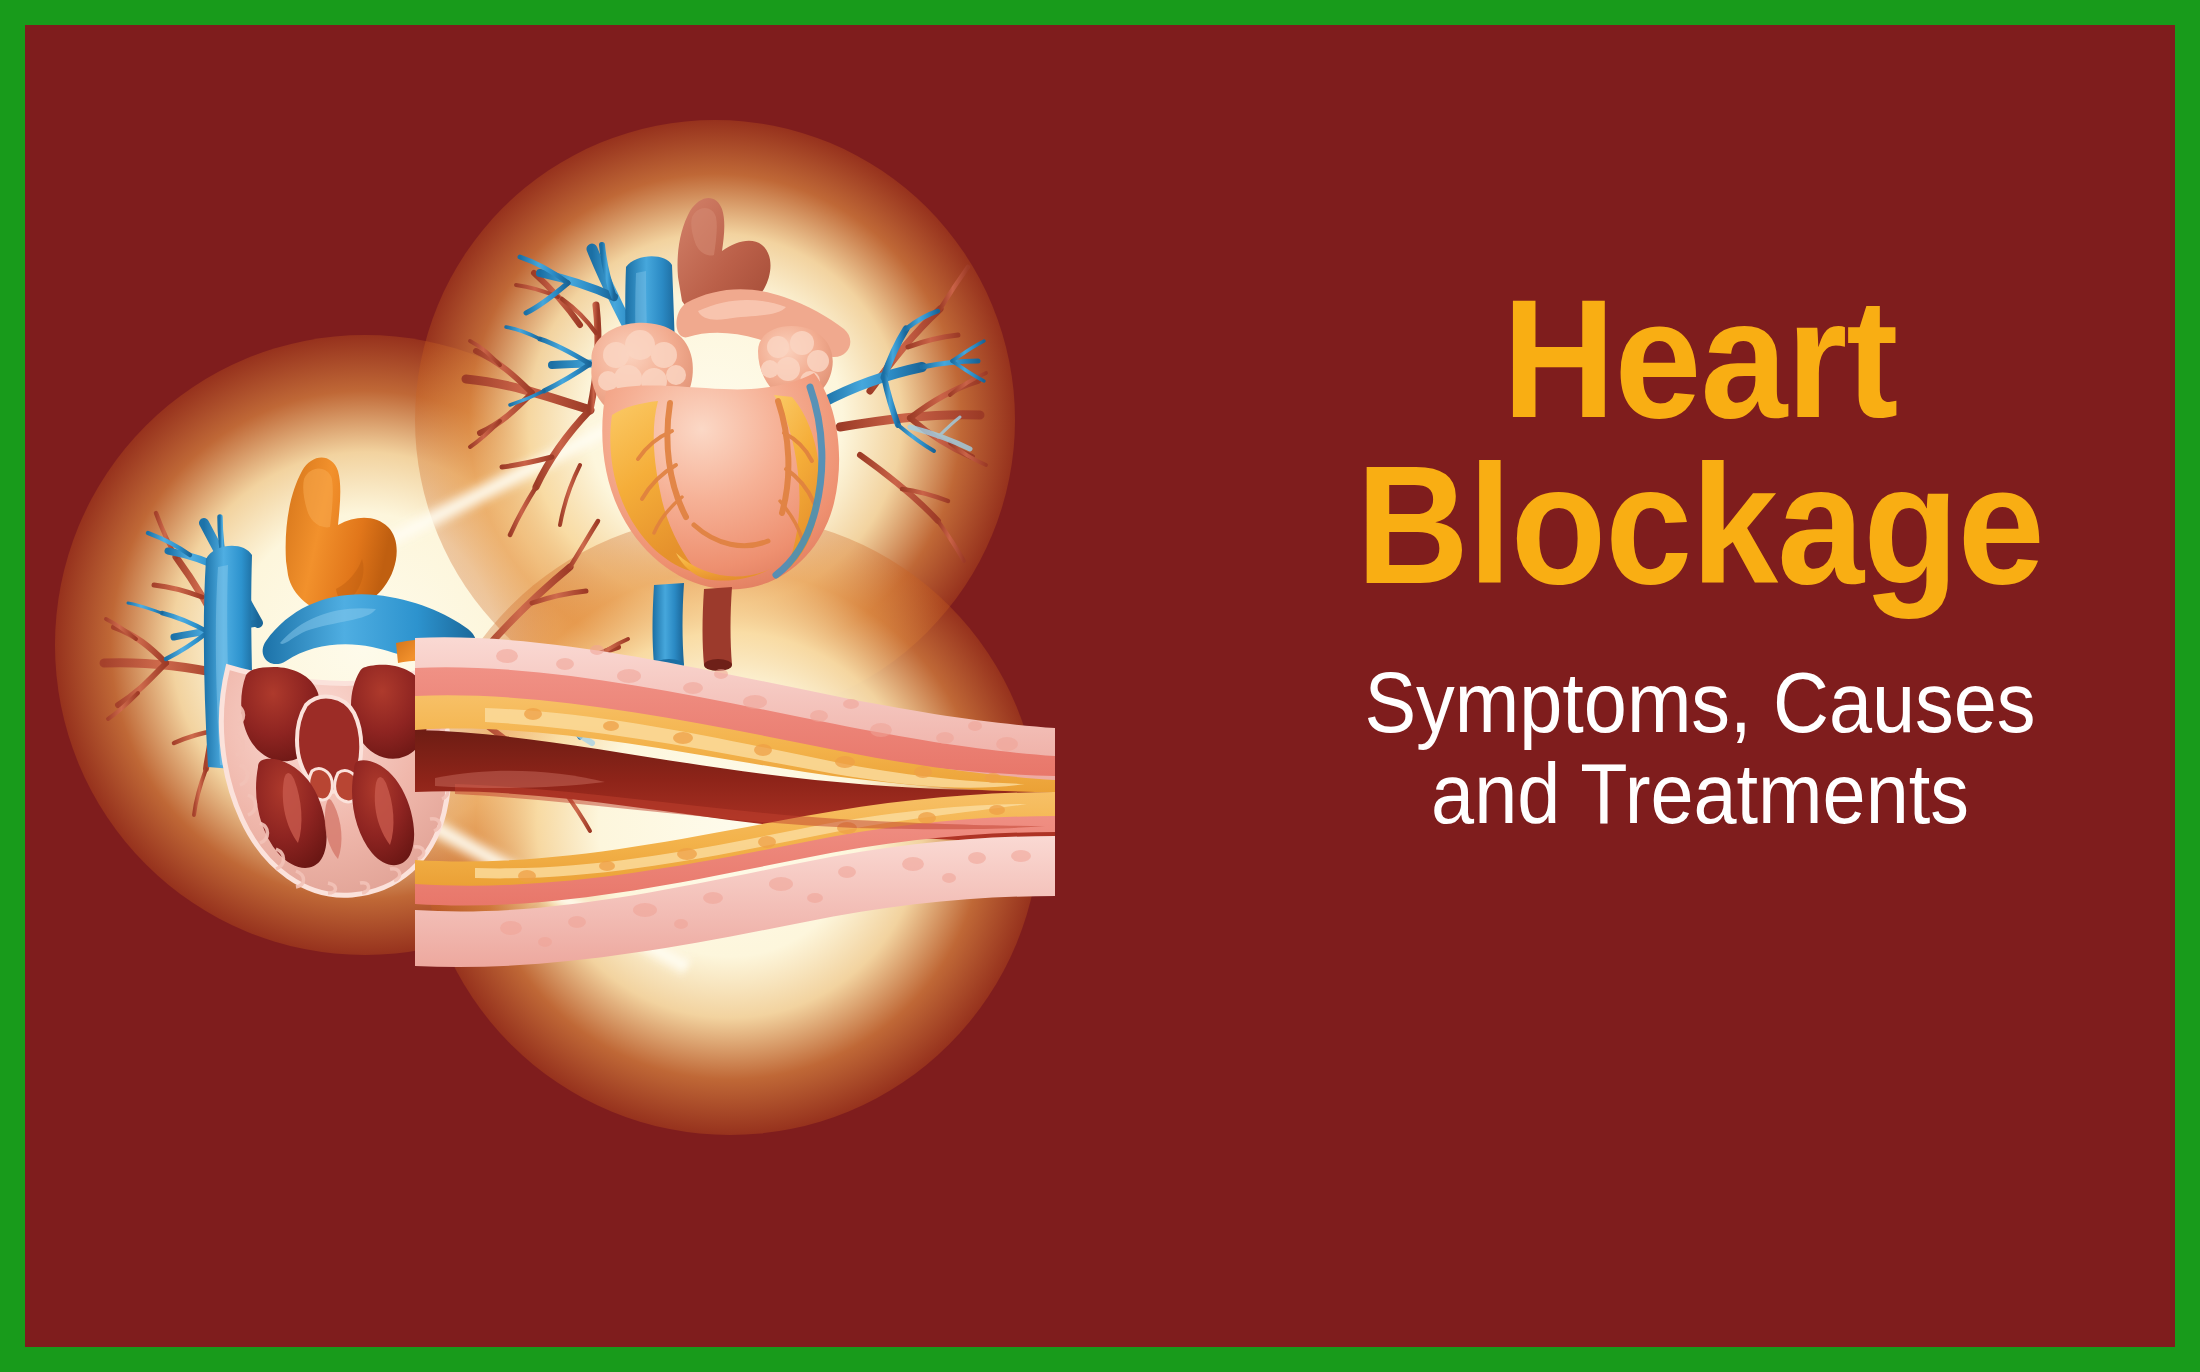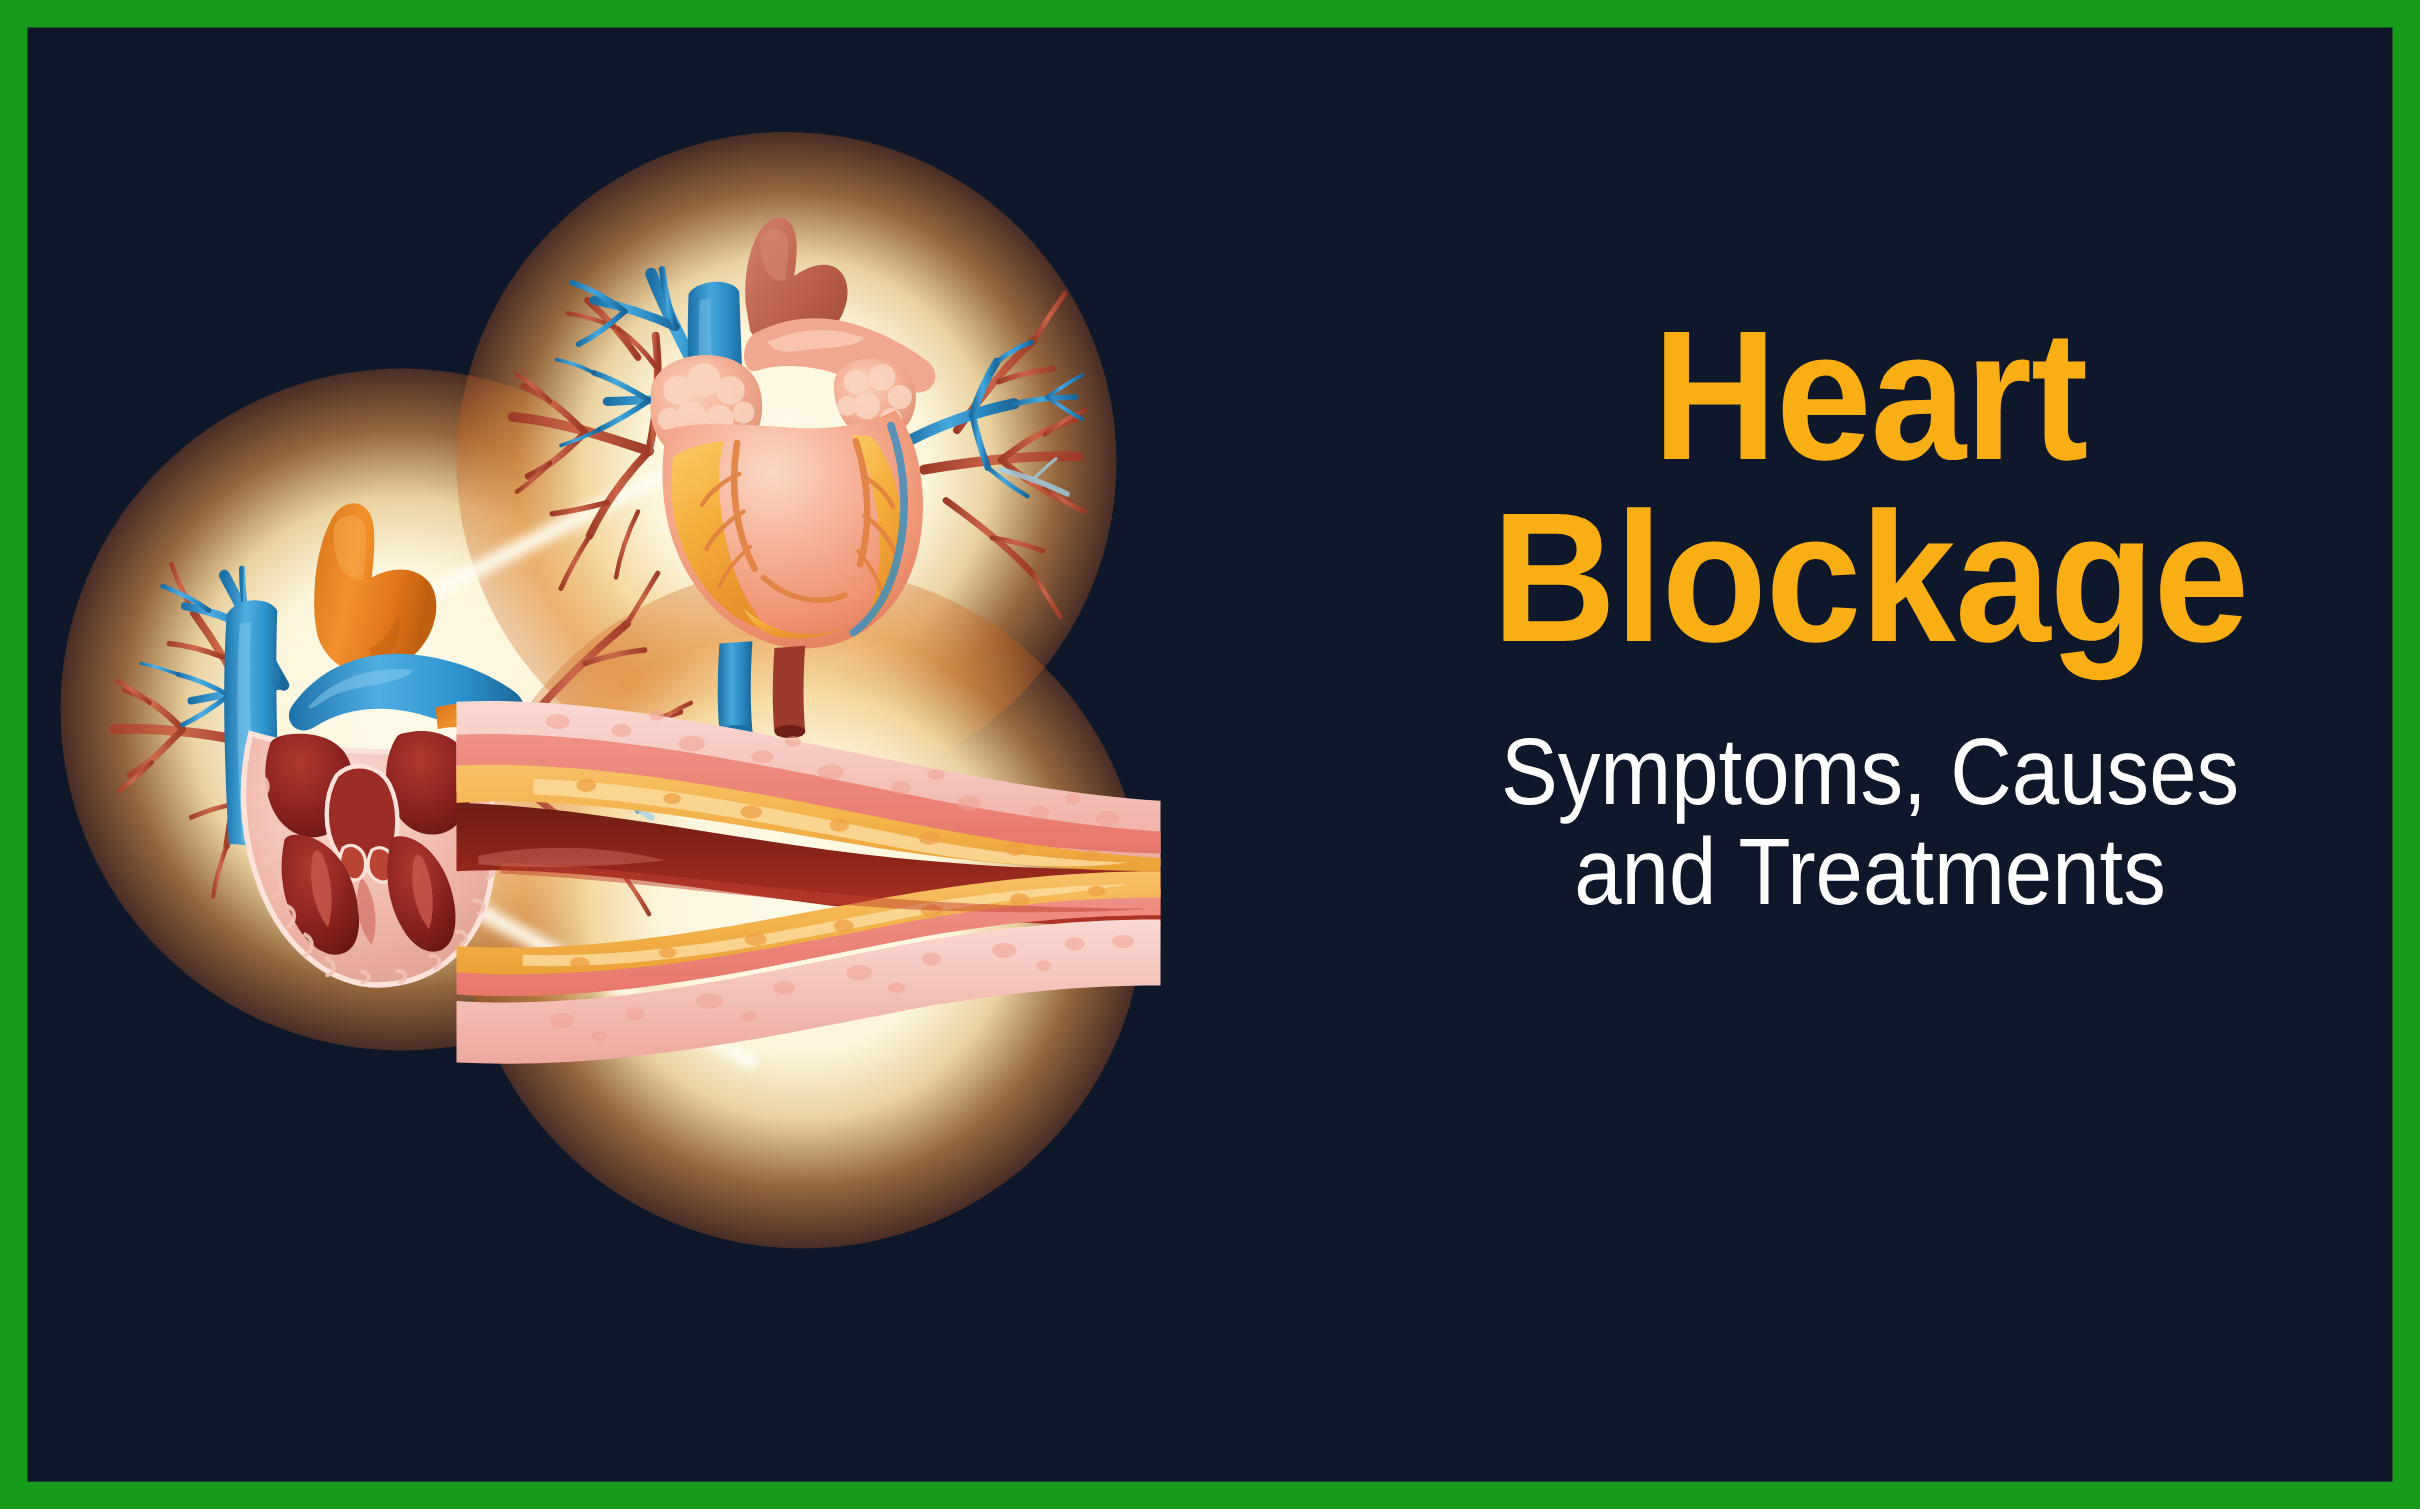--- a/index.html
+++ b/index.html
@@ -10,21 +10,21 @@
   }
   #poster {
     position:relative;
     width:2200px; height:1372px;
     background:#189B1B;
   }
   #canvas {
     position:absolute;
     left:25px; top:25px;
     width:2150px; height:1322px;
-    background:#0f172a;
+    background:#7f1d1d;
     overflow:hidden;
   }
 
   
   .glow {
     position:absolute;
     border-radius:50%;
     pointer-events:none;
   }
   .glow.g-cross {

